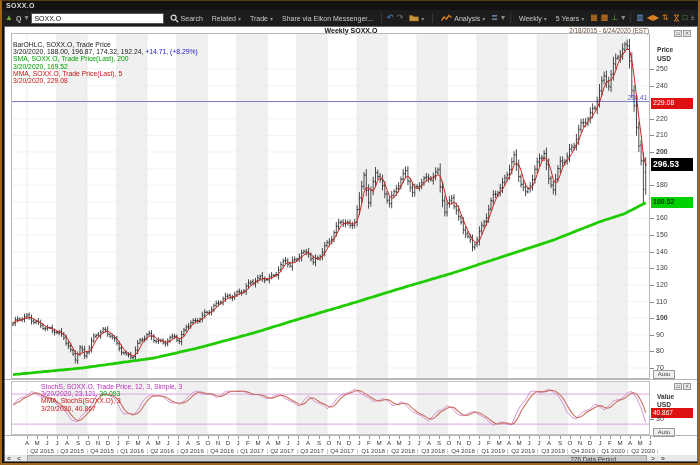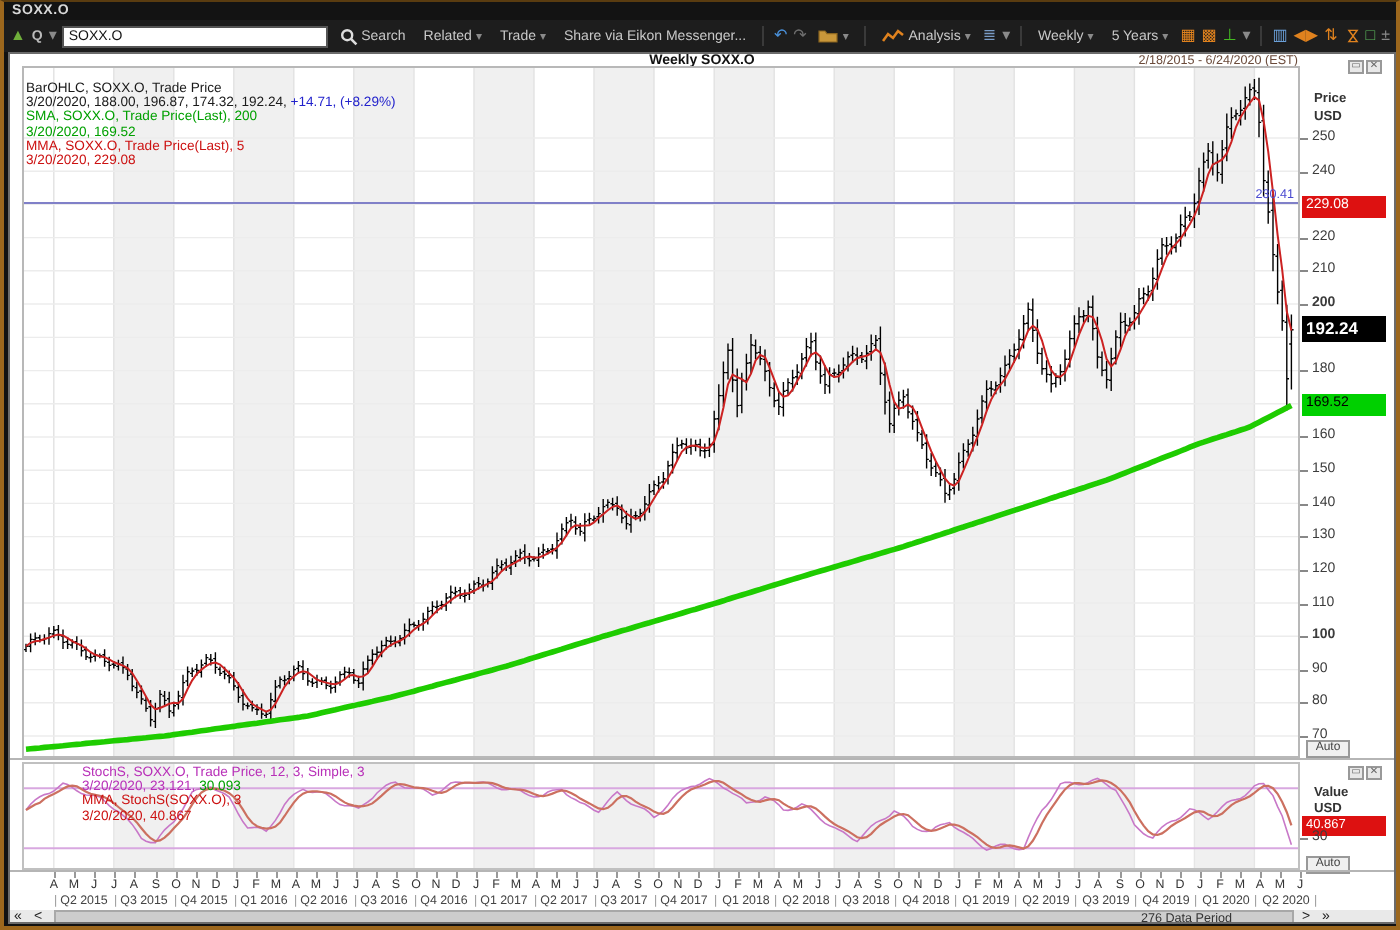--- a/index.html
+++ b/index.html
@@ -250,21 +250,21 @@
         <div class="axlabel" style="left: 651px; top: 304px;">90</div>
         <div class="axdash" style="left: 645px; top: 324px;"></div>
         <div class="axlabel" style="left: 651px; top: 320px;">80</div>
         <div class="axdash" style="left: 645px; top: 341px;"></div>
         <div class="axlabel" style="left: 651px; top: 337px;">70</div>
       </div>
 
     <div class="hlinelabel" style="left:560px;top:67px;width:82px;text-align:right">230.41</div>
 
     <div class="pricebox" style="top:71px;height:11px;background:#dd1111">229.08</div>
-    <div class="pricebox" style="top:131px;height:13px;background:#000;font-weight:bold;font-size:8.5px;line-height:13px">192.24</div>
+    <div class="pricebox" style="top:131px;height:13px;background:#000;font-weight:bold;font-size:8.5px;line-height:13px">296.53</div>
     <div class="pricebox" style="top:170px;height:11px;background:#00d000;color:#000">169.52</div>
 
     <div class="autobtn" style="top:343px">Auto</div>
 
     <div class="divider" style="top:352px"></div>
 
     <div class="winicons abs" style="right:6px;top:356px">
       <div class="winicon">▭</div>
       <div class="winicon">✕</div>
     </div>

